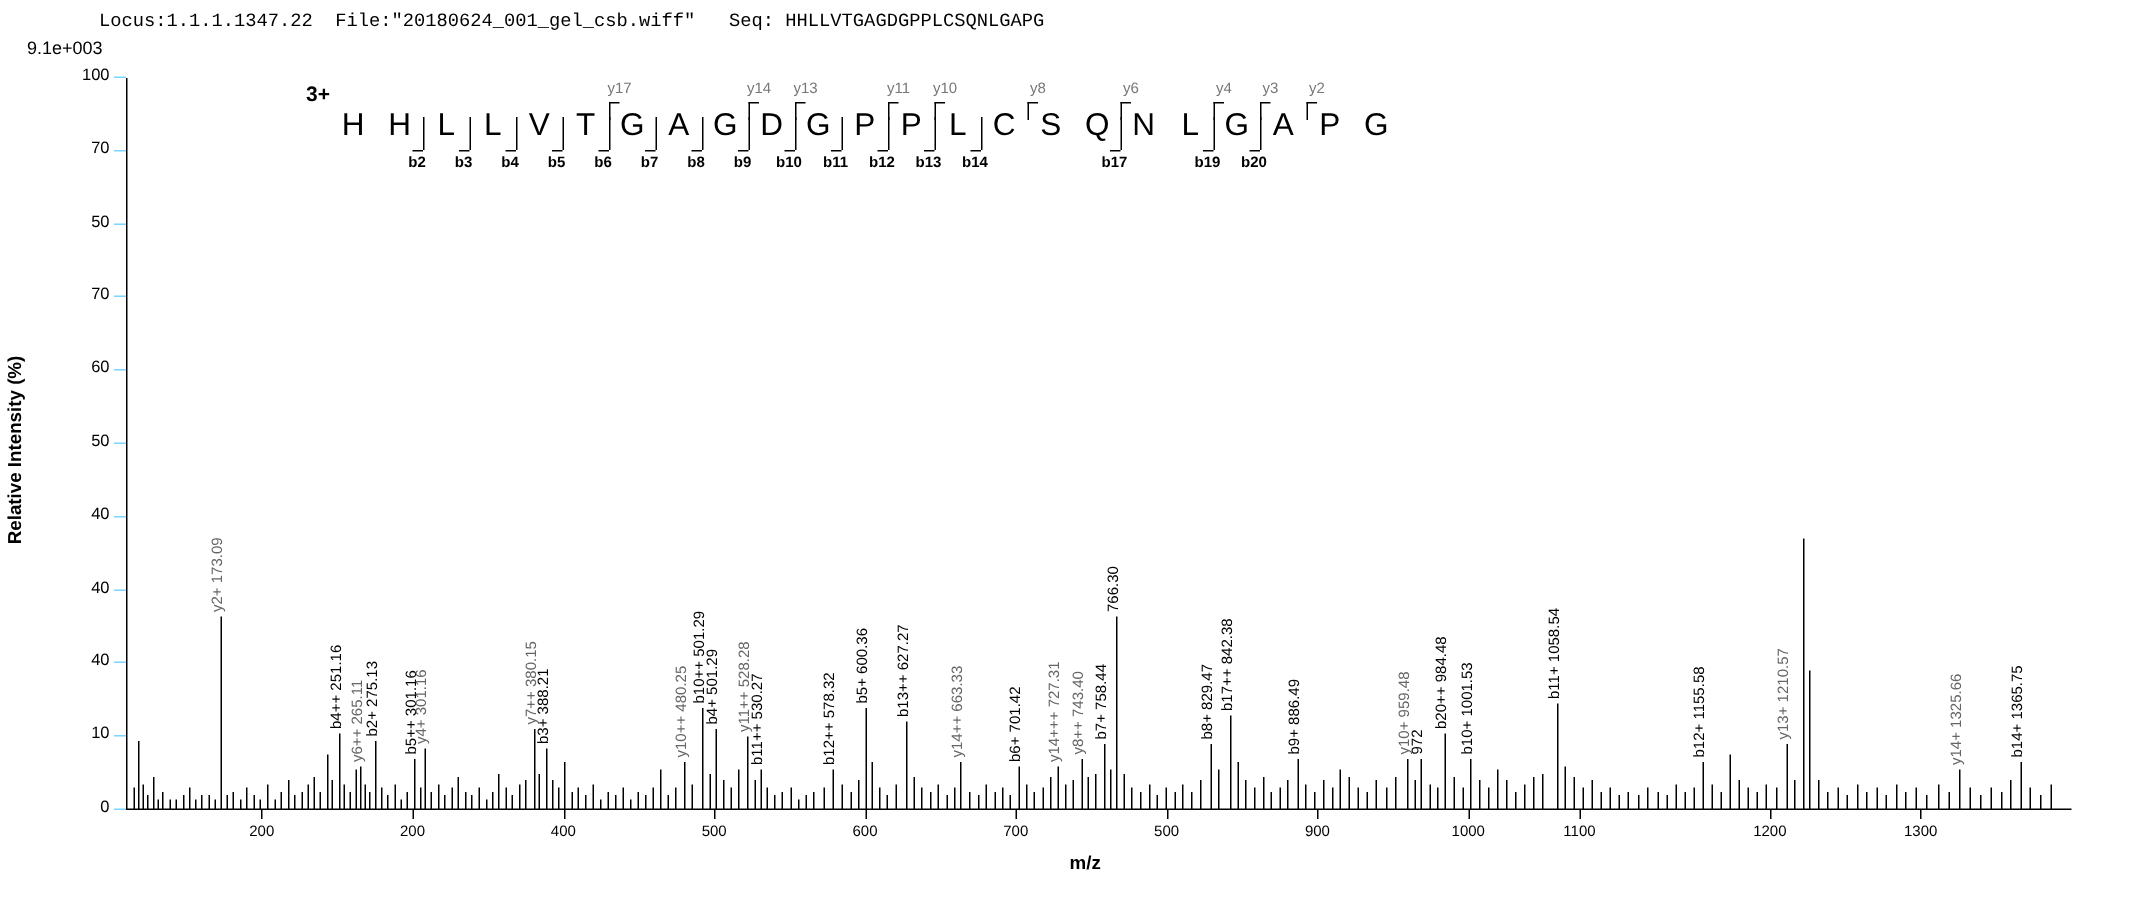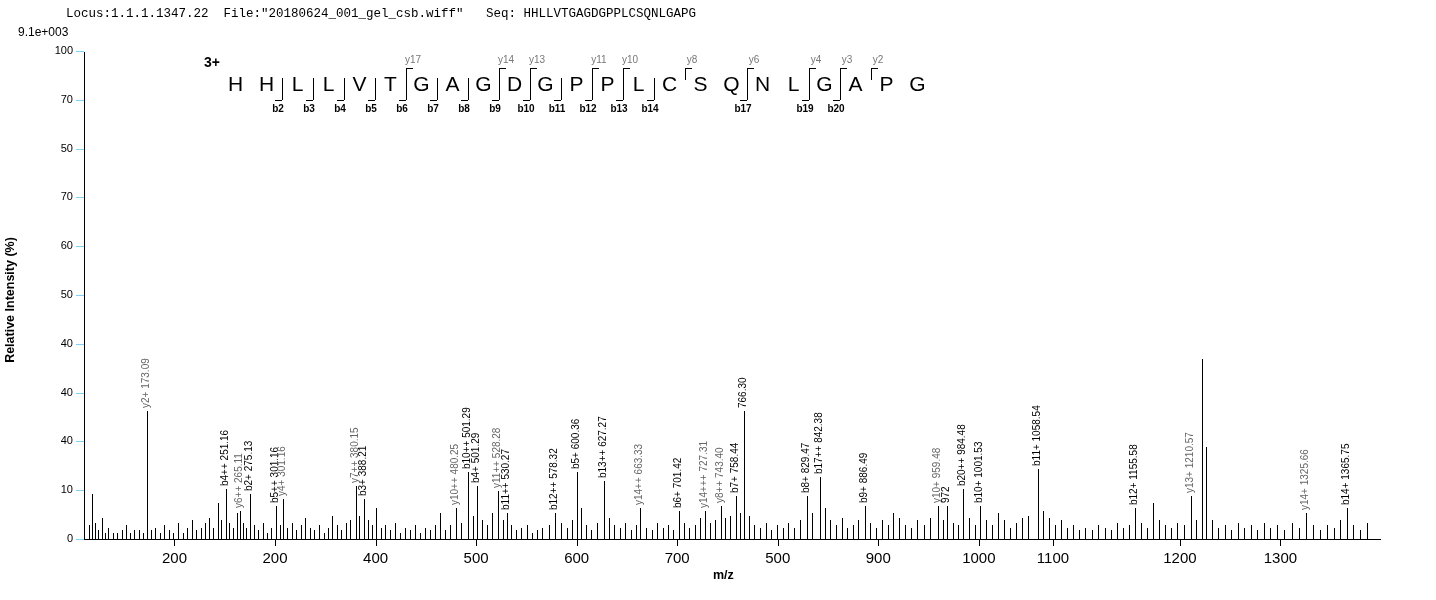--- a/index.html
+++ b/index.html
@@ -83,21 +83,21 @@
   .xtick {
     position: absolute;
     top: 100%;
     width: 1px;
     height: 6px;
     background: #000;
   }
   .xtick-label {
     position: absolute;
     top: 9px;
-    font-size: 15px;
+    font-size: 10px;
     transform: translateX(-50%);
     white-space: nowrap;
   }
   .peak {
     position: absolute;
     bottom: 0;
     width: 1px;
     background: #000000;
   }
   .peak-annot {

